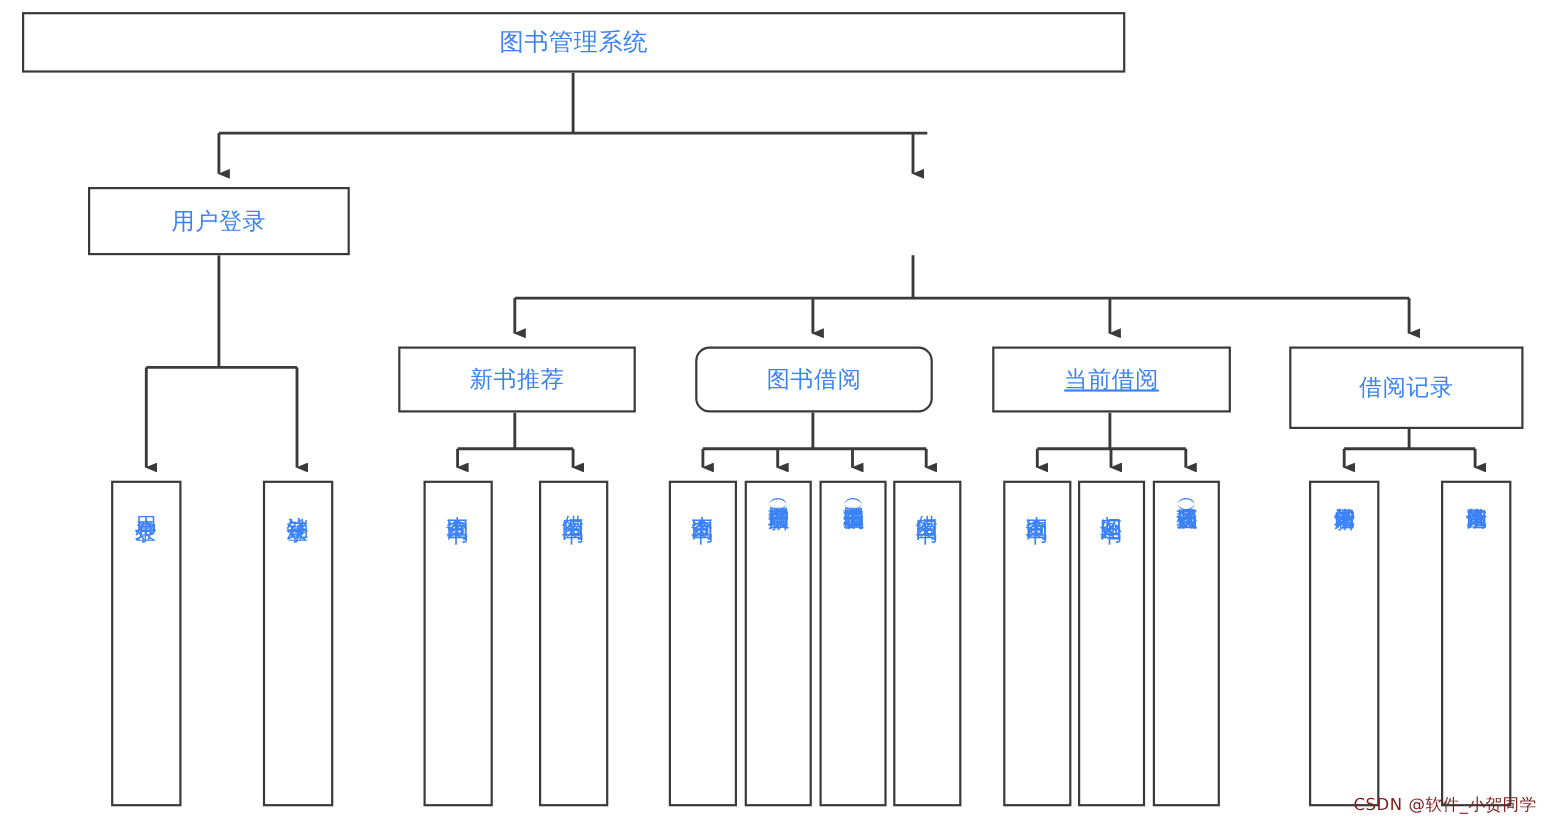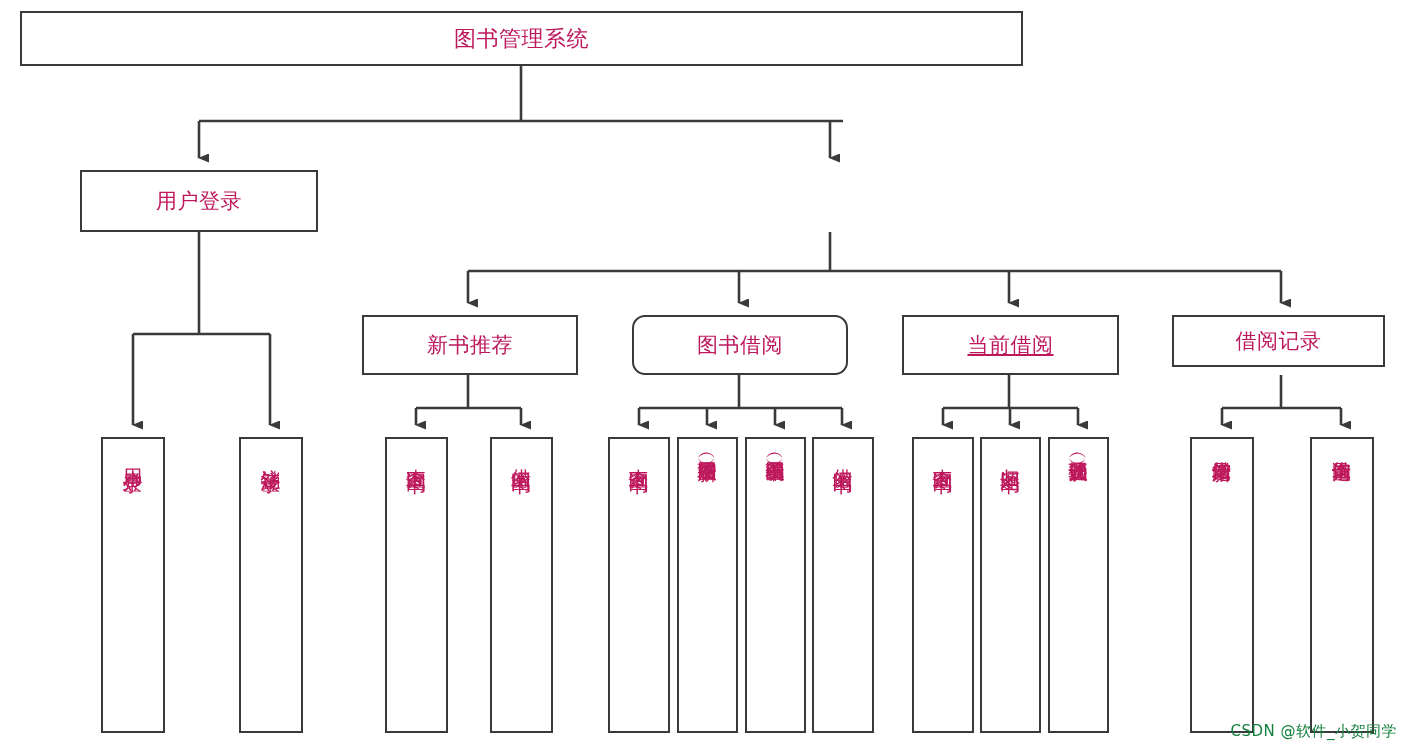--- a/index.html
+++ b/index.html
@@ -27,21 +27,21 @@
     pointer-events: none;
   }
   .node {
     position: absolute;
     box-sizing: border-box;
     background: #ffffff;
     border: 2px solid #3a3a3a;
     display: flex;
     align-items: center;
     justify-content: center;
-    color: #be185d;
+    color: #3b82f6;
     z-index: 2;
   }
   .node .label {
     display: block;
     text-align: center;
     line-height: 1.15;
     white-space: nowrap;
   }
   
   .node.horiz .label {
@@ -70,21 +70,21 @@
   }
   .node.vert.tall-text .label {
     font-size: 19px;
     letter-spacing: 0px;
   }
   #watermark {
     position: absolute;
     right: 8px;
     bottom: 6px;
     font-size: 15px;
-    color: #15803d;
+    color: #7f1d1d;
     letter-spacing: 0.5px;
     z-index: 5;
     white-space: nowrap;
   }
 </style>
 </head>
 <body>
 
 <div id="diagram-root">
 
@@ -148,21 +148,21 @@
 
   <div class="node horiz" style="left:362px; top:315px; width:216px; height:60px;">
     <span class="label">新书推荐</span>
   </div>
   <div class="node horiz" style="left:632px; top:315px; width:216px; height:60px;border-radius:13px;">
     <span class="label">图书借阅</span>
   </div>
   <div class="node horiz" style="left:902px; top:315px; width:217px; height:60px;text-decoration:underline;">
     <span class="label">当前借阅</span>
   </div>
-  <div class="node horiz" style="left:1172px; top:315px; width:213px; height:52px;">
+  <div class="node horiz" style="left:1172px; top:315px; width:213px; height:75px;">
     <span class="label">借阅记录</span>
   </div>
 
   <div class="node vert" style="left:101px; top:437px; width:64px; height:296px;">
     <span class="label">用户登录</span>
   </div>
   <div class="node vert" style="left:239px; top:437px; width:64px; height:296px;">
     <span class="label">注销登录</span>
   </div>
 

